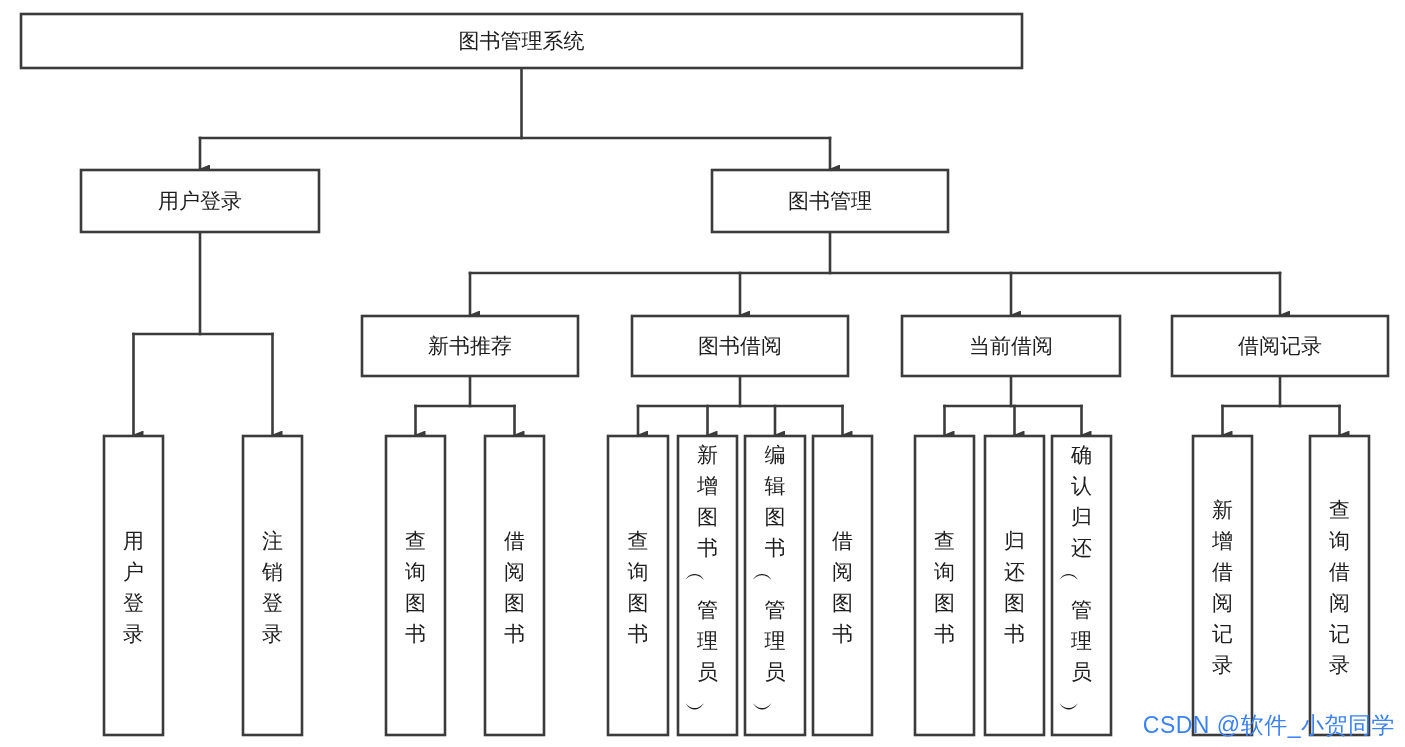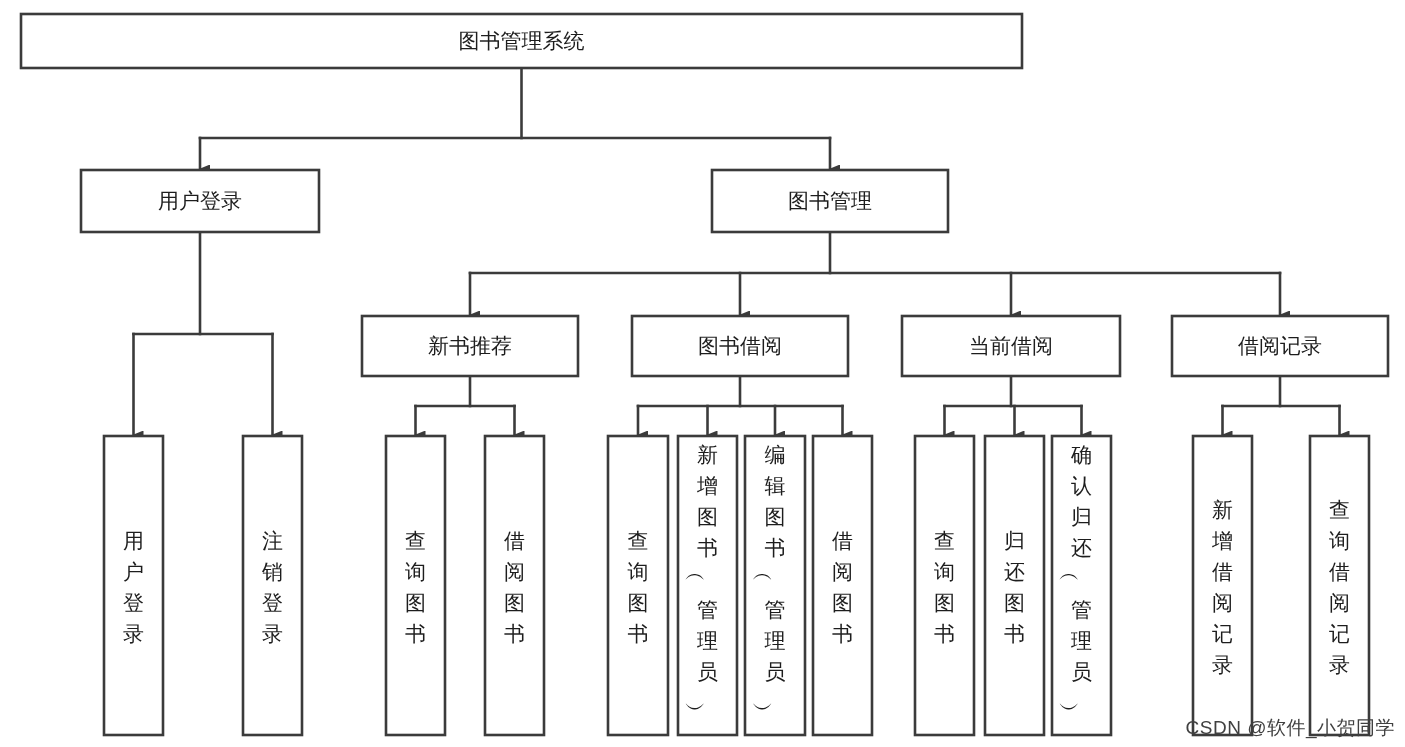--- a/index.html
+++ b/index.html
@@ -48,22 +48,22 @@
     font-family: "Liberation Sans", "DejaVu Sans", sans-serif;
     font-size: 21px;
     fill: #1d1d1d;
     text-anchor: middle;
   }
   .watermark-text {
     position: absolute;
     right: 10px;
     bottom: 6px;
     font-family: "Liberation Sans", "DejaVu Sans", sans-serif;
-    font-size: 19px;
-    color: #404040;
+    font-size: 23px;
+    color: #3b82f6;
     white-space: nowrap;
     letter-spacing: 0.5px;
   }
 </style>
 </head>
 <body>
 
 <div id="diagram-root">
   <svg class="diagram-canvas" id="diagram-svg" viewBox="0 0 1405 747" xmlns="http://www.w3.org/2000/svg">
     <defs>

